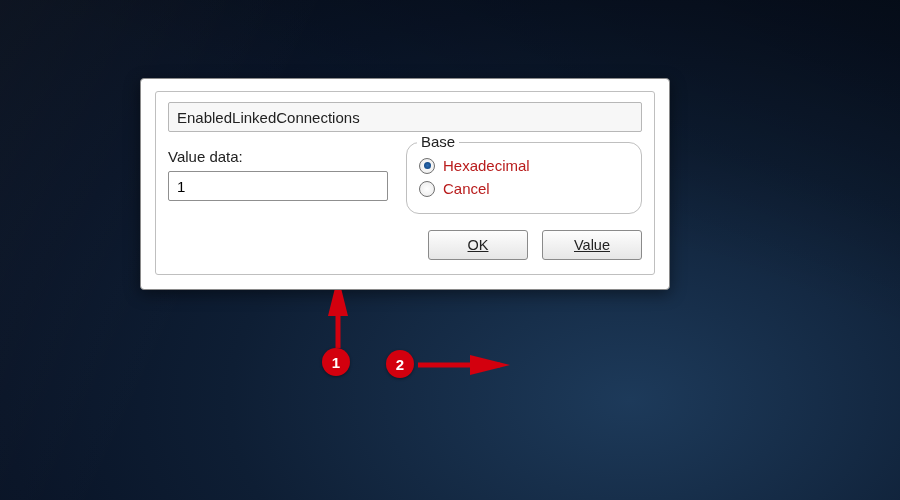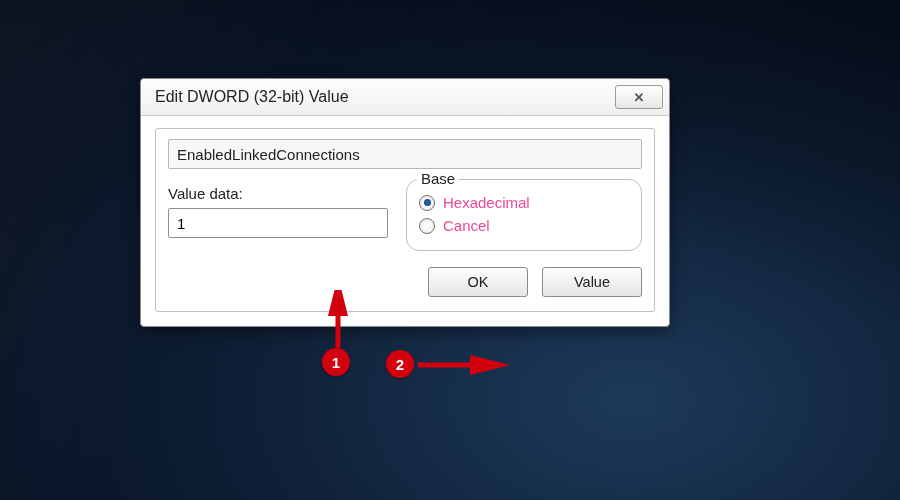--- a/index.html
+++ b/index.html
@@ -23,42 +23,36 @@
   .content{padding:12px 14px 14px;}
   .group-outer{border:1px solid #bfbfbf;border-radius:3px;padding:10px 12px 14px;background:#fff;}
   .label{font-size:15px;color:#222;margin:2px 0 6px;}
   .ro-input{width:100%;box-sizing:border-box;height:30px;padding:4px 8px;font-size:15px;color:#222;background:#f7f7f7;border:1px solid #b7b7b7;border-radius:2px;}
   .row2{display:flex;gap:18px;margin-top:14px;align-items:flex-start;}
   .col-left{flex:0 0 220px;}
   .valuedata-input{width:100%;box-sizing:border-box;height:30px;padding:4px 8px;font-size:15px;border:1px solid #8f8f8f;border-radius:2px;background:#fff;}
 
   .fieldset{flex:1;border:1px solid #bfbfbf;border-radius:13px;padding:8px 12px 10px;position:relative;margin-top:-4px;}
   .fieldset .legend{position:absolute;top:-10px;left:10px;background:#fff;padding:0 4px;font-size:15px;color:#222;}
-  .radio-row{display:flex;align-items:center;gap:8px;font-size:15px;color:#ec4899;margin:6px 0;}
+  .radio-row{display:flex;align-items:center;gap:8px;font-size:15px;color:#b91c1c;margin:6px 0;}
   .radio{width:14px;height:14px;border:1px solid #707070;border-radius:50%;background:radial-gradient(#fff,#e9e9e9);display:inline-flex;align-items:center;justify-content:center;}
   .radio.checked::after{content:"";width:7px;height:7px;border-radius:50%;background:radial-gradient(#2f6db3,#0a3e78);}
   .btnrow{display:flex;justify-content:flex-end;gap:14px;margin-top:16px;}
-  .btn{min-width:100px;height:30px;border:1px solid #8a8a8a;border-radius:3px;background:linear-gradient(#fdfdfd,#e6e6e6);font-size:14.5px;color:#222;cursor:pointer;}
+  .btn{min-width:100px;height:30px;border:1px solid #8a8a8a;border-radius:3px;background:linear-gradient(#fdfdfd,#e6e6e6);font-size:14.5px;color:#222;cursor:pointer;text-decoration:underline;}
 
   
   .callout{position:absolute;width:28px;height:28px;border-radius:50%;background:#d3000e;display:flex;align-items:center;justify-content:center;color:#fff;font-weight:bold;font-size:15px;box-shadow:0 1px 3px rgba(0,0,0,.4);}
   .arrow1{position:absolute;left:320px;top:290px;pointer-events:none;}
   .arrow2{position:absolute;left:412px;top:350px;pointer-events:none;}
 </style>
 </head>
 <body>
 <div class="backdrop">
 
   <div class="dialog">
-    <div class="titlebar">
-      <div class="title">Edit DWORD (32-bit) Value</div>
-      <div class="close-btn">
-        <span class="close-x">✕</span>
-      </div>
-    </div>
     <div class="content">
       <div class="group-outer">
         <input class="ro-input" readonly="" value="EnabledLinkedConnections" style="">
         <div class="row2">
           <div class="col-left">
             <div class="label">Value data:</div>
             <input class="valuedata-input" value="1" style="">
           </div>
           <div class="fieldset">
             <span class="legend">Base</span>

